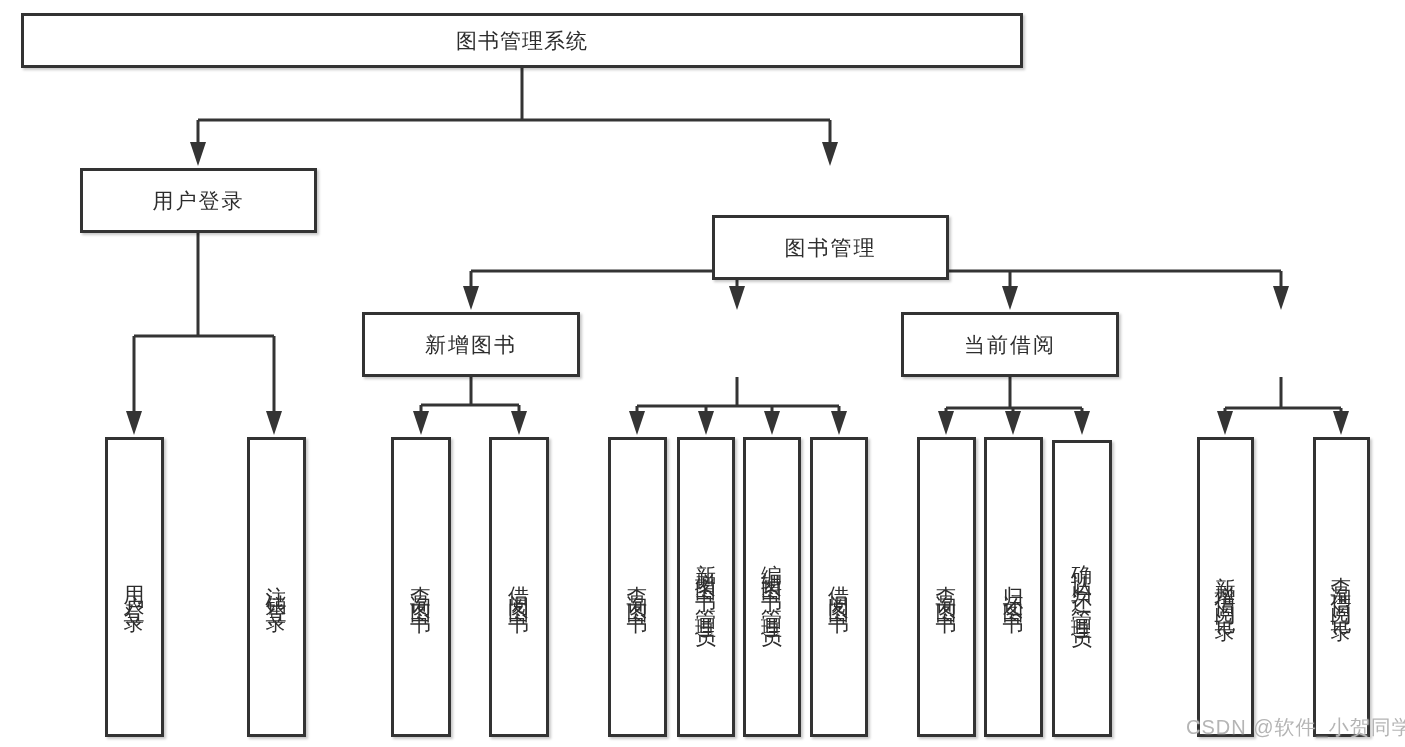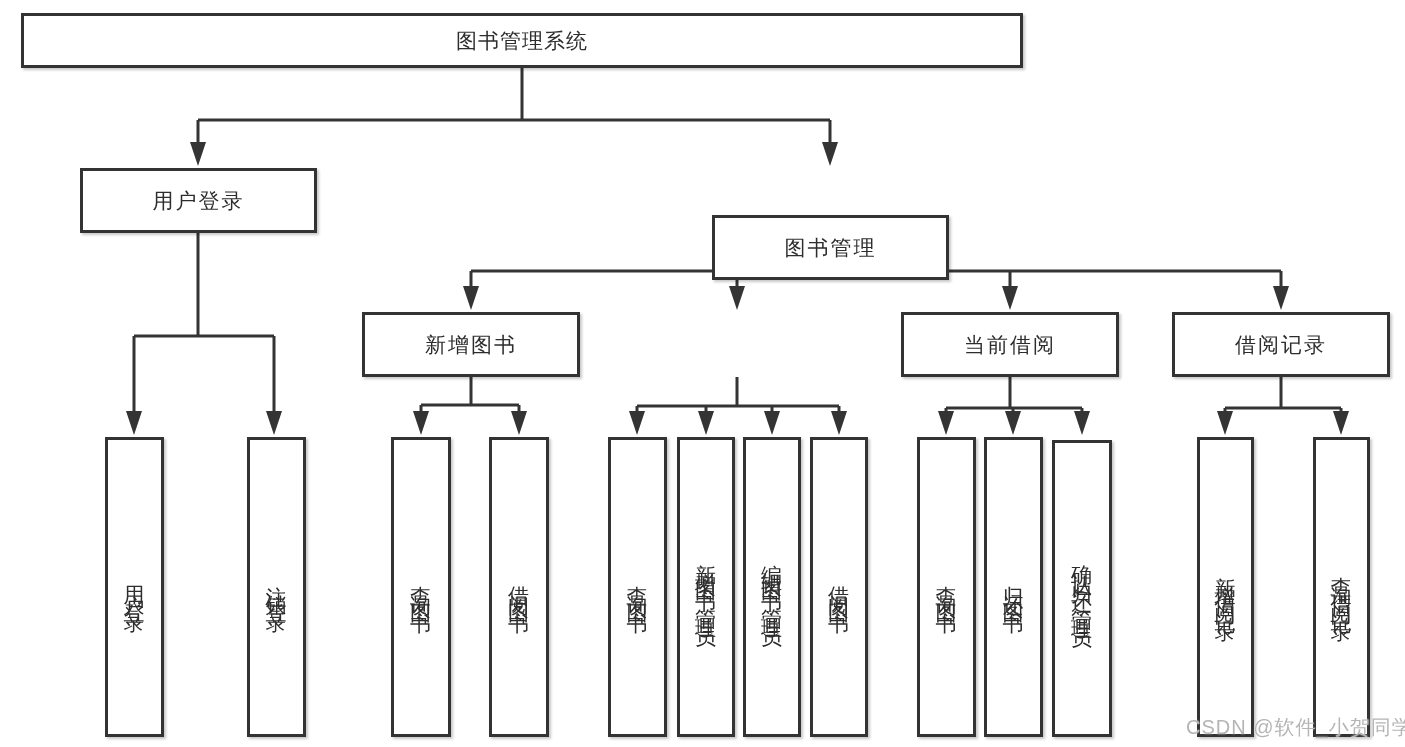--- a/index.html
+++ b/index.html
@@ -85,23 +85,20 @@
   <div class="node h" style="left:712px; top:168px; width:237px; height:65px;margin-top:47px;">
     <span>图书管理</span>
   </div>
 
   <div class="node h" style="left:362px; top:312px; width:218px; height:65px;">
     <span>新增图书</span>
   </div>
   <div class="node h" style="left:901px; top:312px; width:218px; height:65px;">
     <span>当前借阅</span>
   </div>
-  <div class="node h" style="left:1172px; top:312px; width:218px; height:65px;">
-    <span>借阅记录</span>
-  </div>
 
   <div class="node v" style="left:105px; top:437px; width:59px; height:300px;">
     <span>用户登录</span>
   </div>
   <div class="node v" style="left:247px; top:437px; width:59px; height:300px;">
     <span>注销登录</span>
   </div>
 
   <div class="node v" style="left:391px; top:437px; width:60px; height:300px;">
     <span>查询图书</span>

